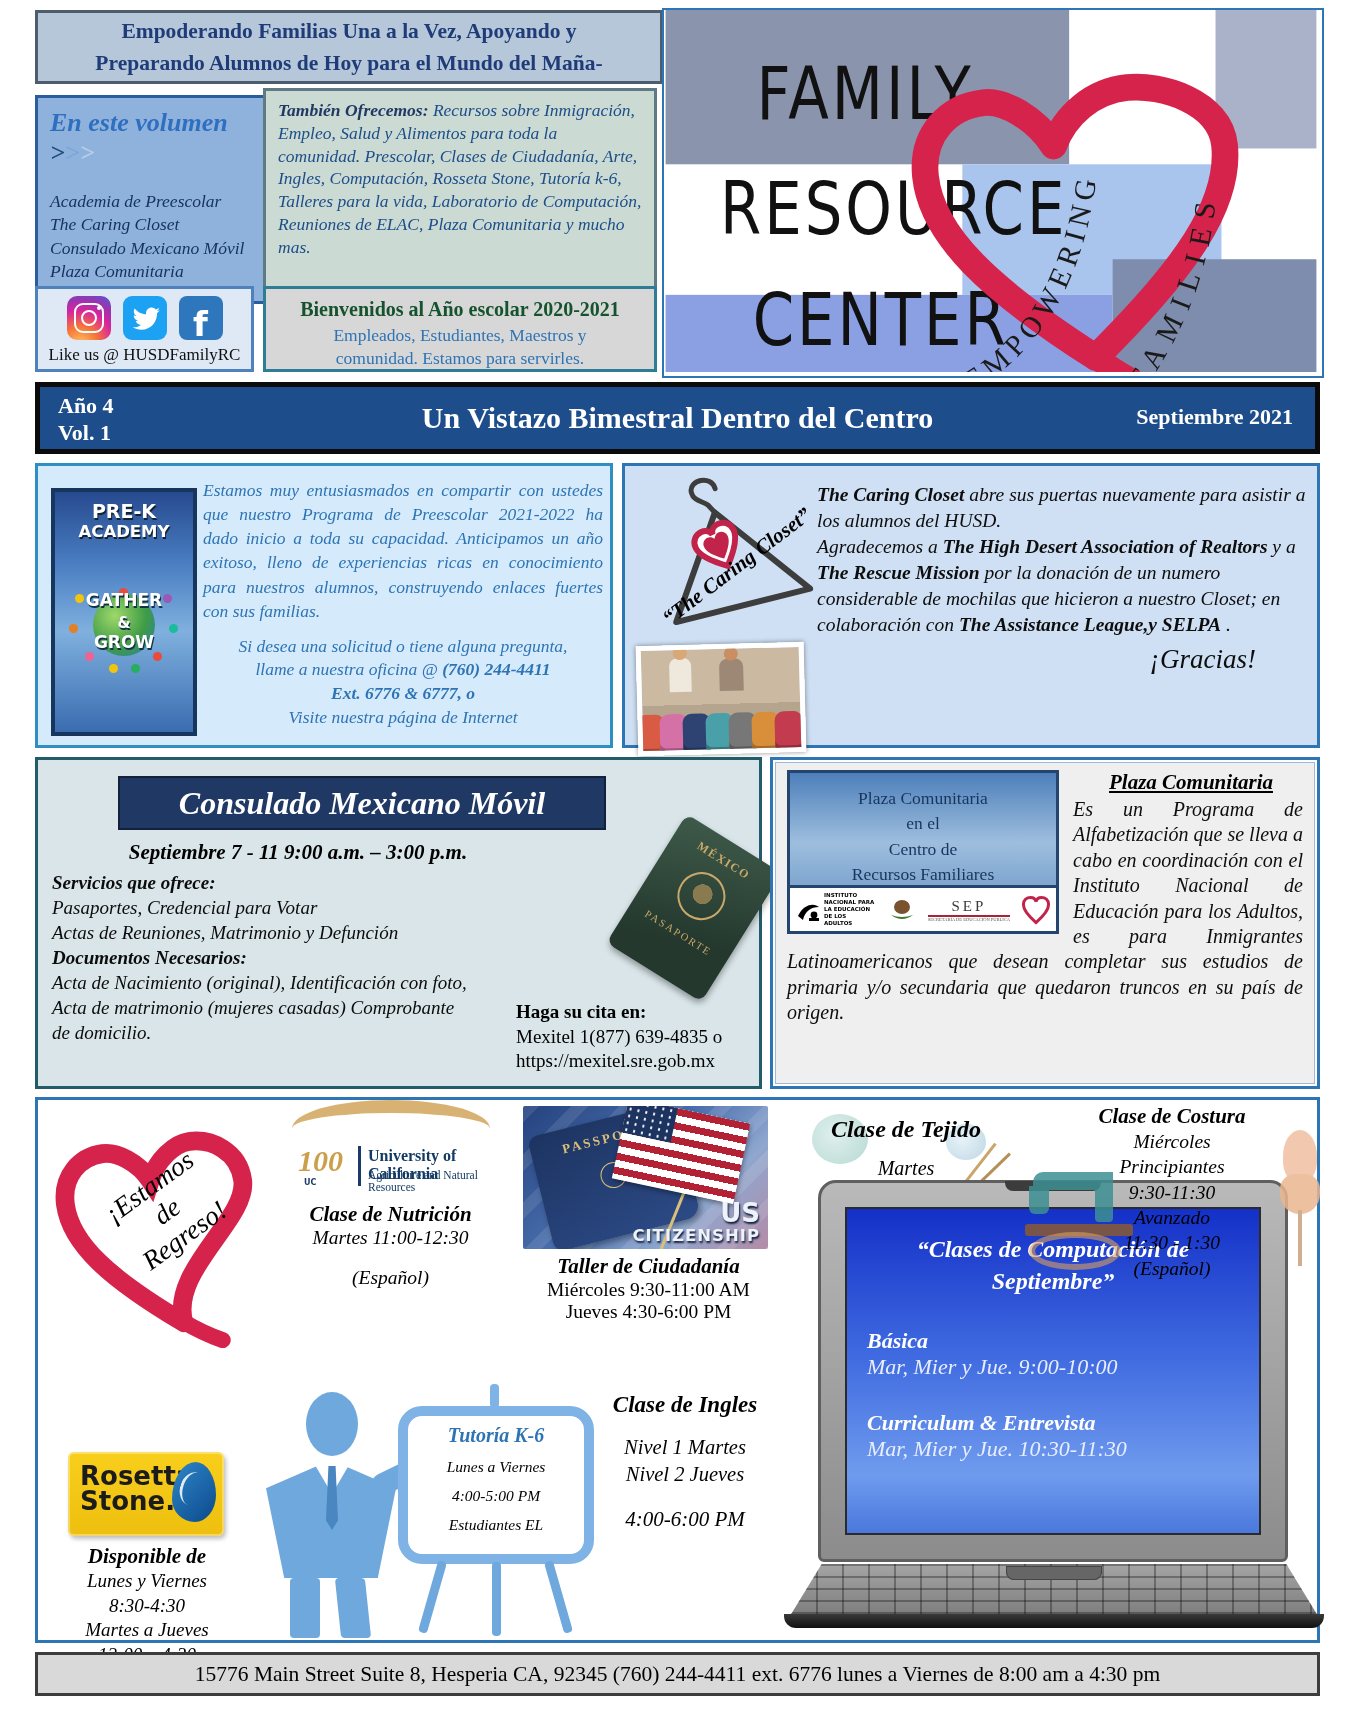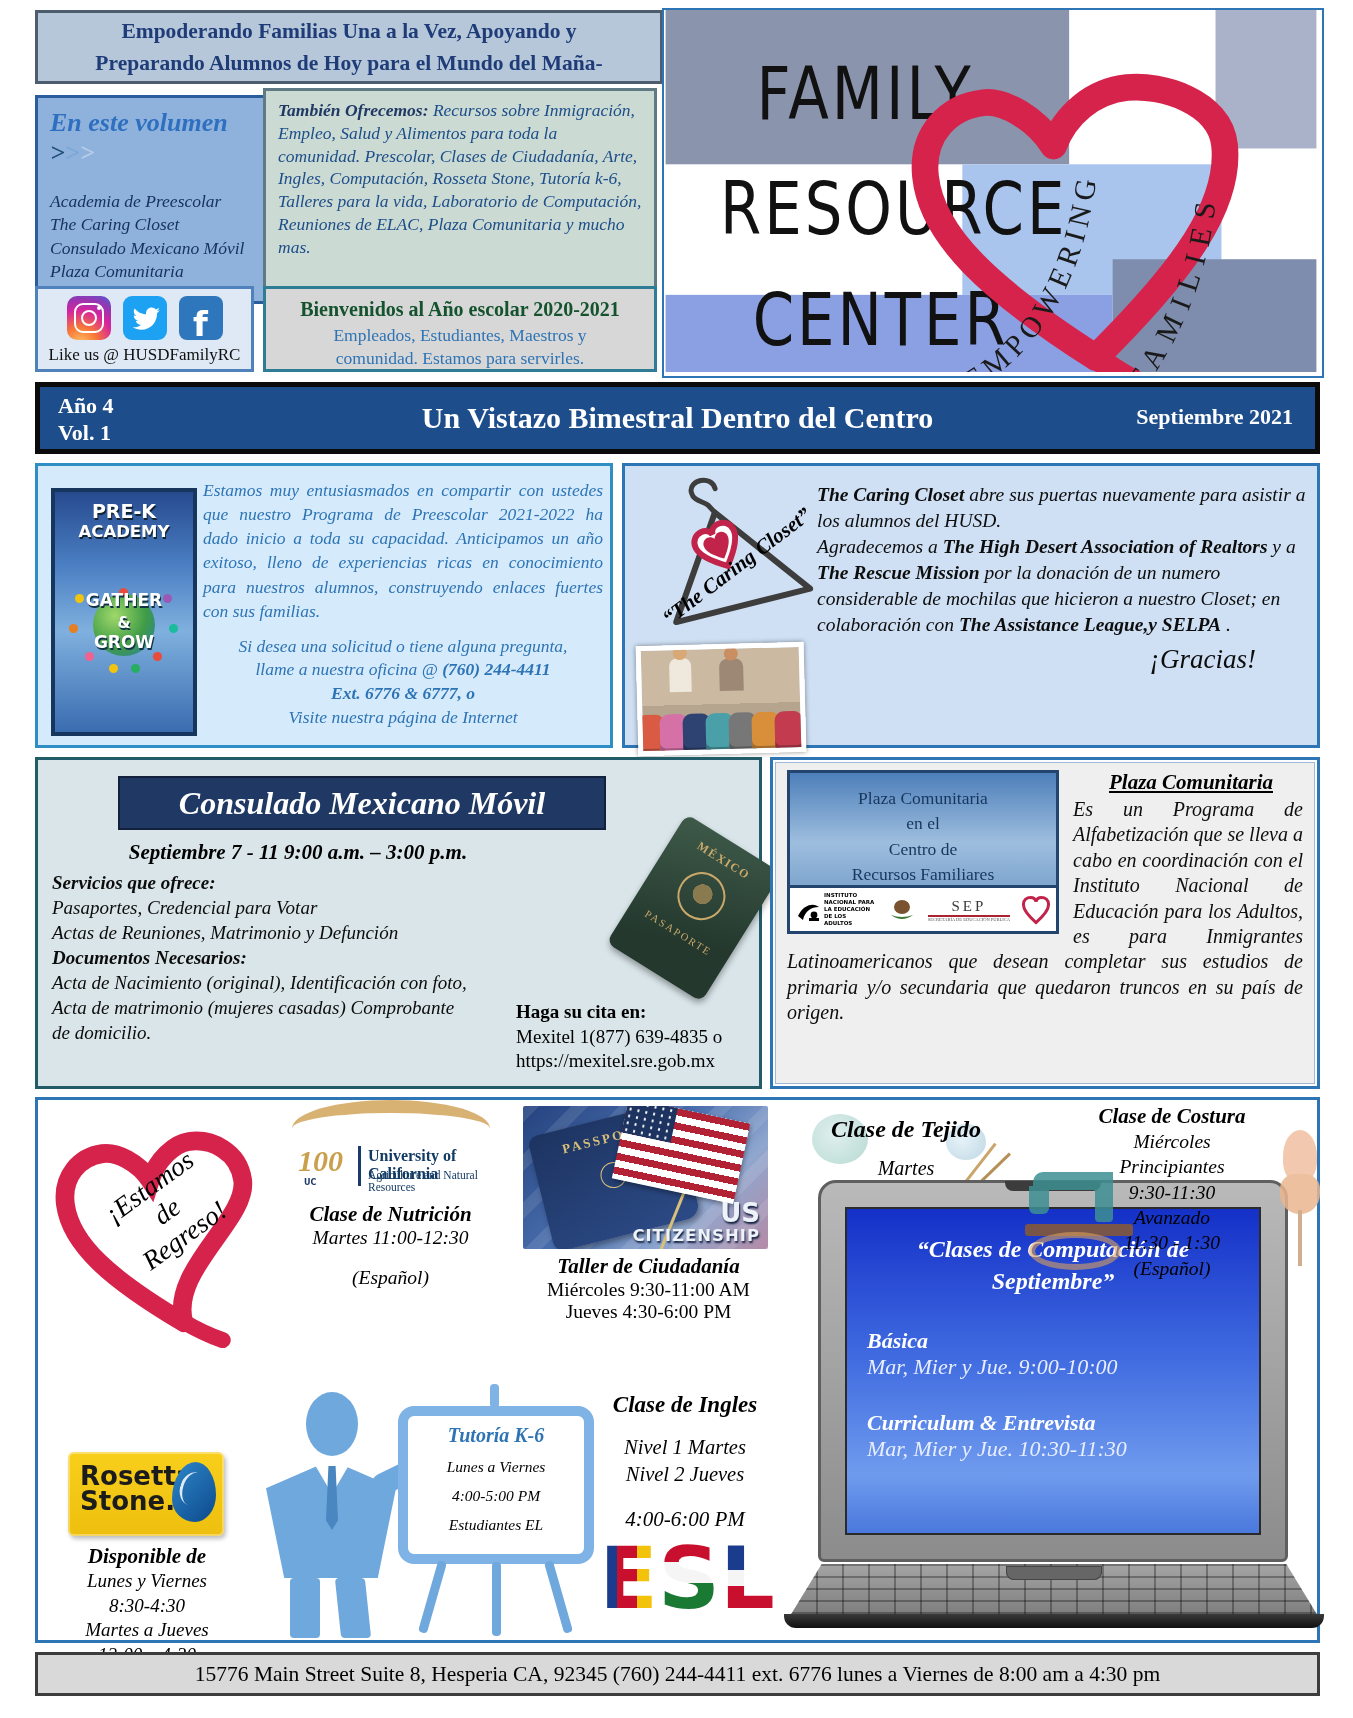--- a/index.html
+++ b/index.html
@@ -213,21 +213,21 @@
   .shirt{position:absolute;left:74px;top:68px;width:40px;height:34px;background:#fff;
          clip-path:polygon(0 0,100% 0,50% 100%);}
   .tie{position:absolute;left:88px;top:74px;width:12px;height:64px;background:#4a86c0;
        clip-path:polygon(20% 0,80% 0,100% 85%,50% 100%,0 85%);}
   .arm{position:absolute;left:130px;top:64px;width:100px;height:22px;background:#6fa8dc;border-radius:12px;
        transform:rotate(-26deg);}
   .leg1{position:absolute;left:52px;top:186px;width:30px;height:60px;background:#6fa8dc;border-radius:4px;}
   .leg2{position:absolute;left:100px;top:186px;width:30px;height:60px;background:#6fa8dc;border-radius:4px;transform:skewX(6deg);}
   .stick{position:absolute;left:206px;top:48px;width:76px;height:6px;background:#6fa8dc;border-radius:3px;transform:rotate(-32deg);}
   .board{position:absolute;left:160px;top:14px;width:196px;height:158px;background:#fff;border:10px solid #7fb2e5;
-         border-radius:16px;text-align:center;box-sizing:border-box;}
+         border-radius:24px;text-align:center;box-sizing:border-box;}
   .board-post{position:absolute;left:252px;top:-8px;width:9px;height:24px;background:#7fb2e5;border-radius:4px;}
   .bd-title{color:#2e74b5;font-weight:bold;font-style:italic;font-size:20px;margin-top:8px;}
   .bd-line{font-style:italic;font-size:15.5px;margin-top:11px;color:#000;}
   .el1{position:absolute;left:190px;top:168px;width:9px;height:74px;background:#6fa8dc;transform:rotate(16deg);border-radius:4px;}
   .el2{position:absolute;left:316px;top:168px;width:9px;height:74px;background:#6fa8dc;transform:rotate(-16deg);border-radius:4px;}
   .el3{position:absolute;left:254px;top:170px;width:9px;height:74px;background:#6fa8dc;border-radius:4px;}
 
   .ingles{position:absolute;left:512px;top:292px;width:270px;text-align:center;color:#000;}
   .ing-title{font-weight:bold;font-style:italic;font-size:23px;}
   .ing-line{font-style:italic;font-size:20.5px;line-height:1.3;}
@@ -591,23 +591,20 @@
       <div class="el3"></div>
     </div>
 
     <div class="ingles">
       <div class="ing-title">Clase de Ingles</div>
       <div style="margin-top:16px">
         <div class="ing-line">Nivel 1 Martes</div>
         <div class="ing-line">Nivel 2 Jueves</div>
       </div>
       <div class="ing-time">4:00-6:00 PM</div>
-      <div class="esl">
-        <span class="e">E</span><span class="s2">S</span><span class="l">L</span>
-      </div>
     </div>
 
     <div class="laptop">
       <div class="screen-outer">
         <div class="screen">
           <div class="scr-title">“Clases de Computación de Septiembre”</div>
           <div class="scr-c">Básica</div>
           <div class="scr-t">Mar, Mier y Jue. 9:00-10:00</div>
           <div class="scr-c">Curriculum &amp; Entrevista</div>
           <div class="scr-t">Mar, Mier y Jue. 10:30-11:30</div>

